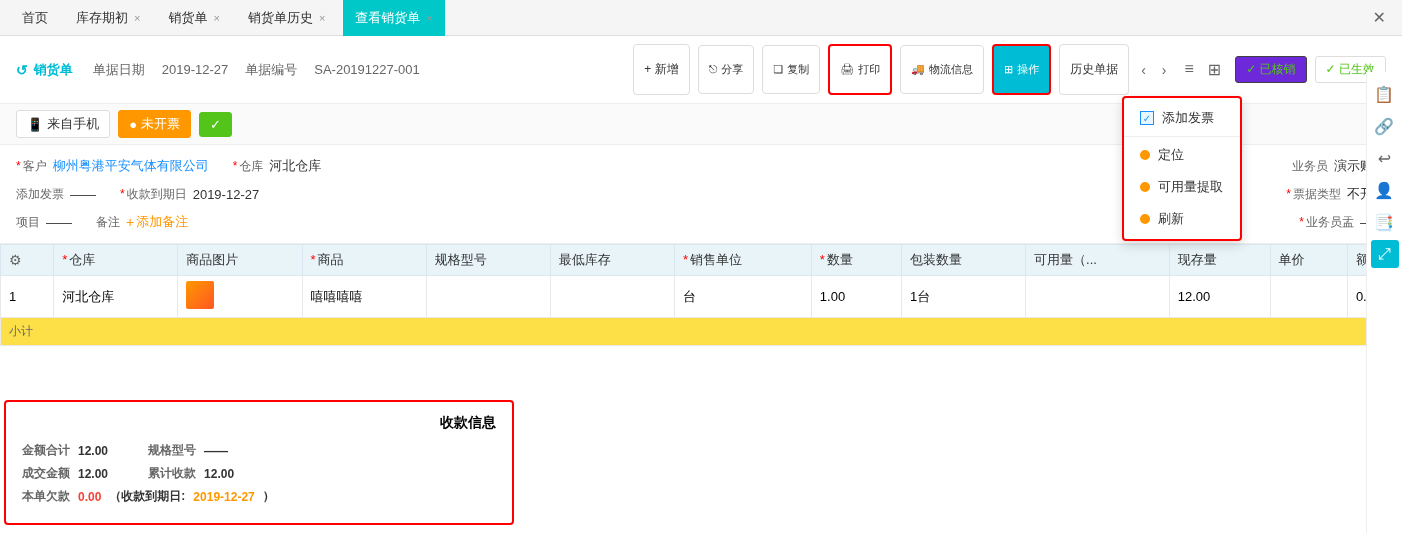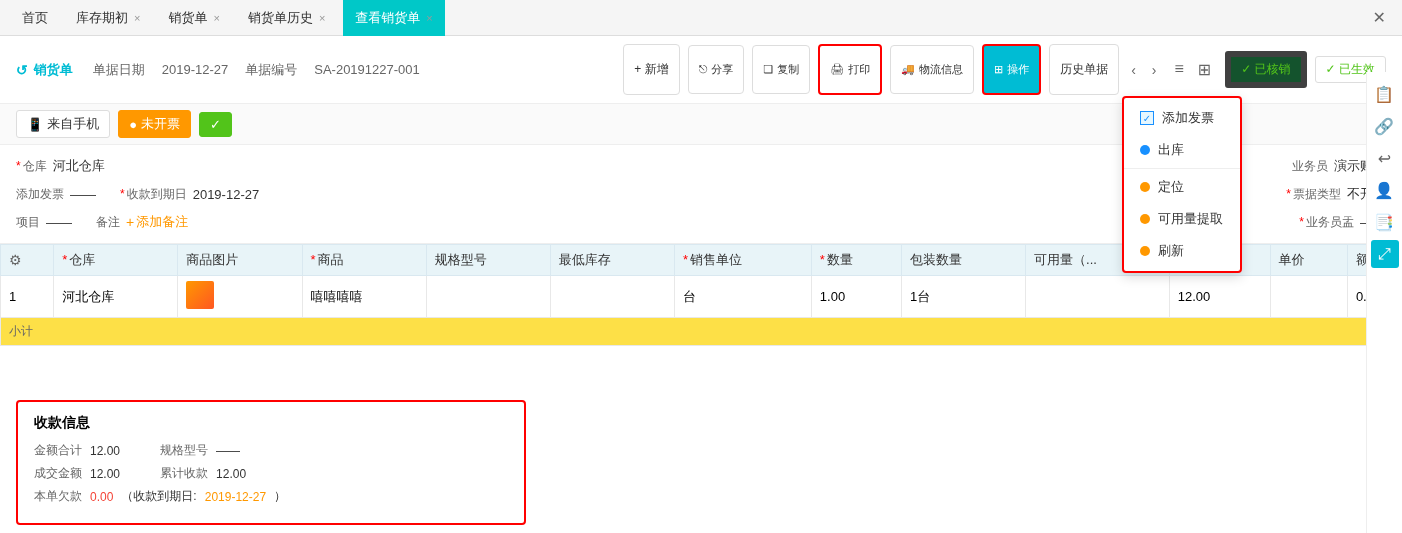--- a/index.html
+++ b/index.html
@@ -32,21 +32,21 @@
     .doc-meta { display: flex; align-items: center; gap: 17px; color: #666; font-size: 12px; }
     .doc-actions { margin-left: auto; display: flex; align-items: center; gap: 8px; }
     .action-btn {
       display: flex; align-items: center; gap: 4px; padding: 16px 10px; border: 1px solid #ddd;
       border-radius: 4px; cursor: pointer; background: #fff; font-size: 12px; color: #333;
     }
     .action-btn.active-op { background: #00bcd4; color: #fff; border-color: #00bcd4; }
     .action-btn.highlighted { border: 2px solid red; }
     .action-btn span { font-size: 11px; }
     .status-btn { padding: 4px 10px; border-radius: 3px; font-size: 12px; cursor: pointer; border: none; }
-    .status-sold { background: #14532d; border: 6px solid #404040; color: #52c41a; }
+    .status-sold { background: #6d28d9; border: 1px solid #404040; color: #52c41a; }
     .status-effective { background: #fff; border: 1px solid #ddd; color: #52c41a; }
     .nav-arrow { cursor: pointer; color: #666; font-size: 14px; padding: 2px 4px; }
     .view-toggle { display: flex; gap: 2px; }
     .view-btn { cursor: pointer; color: #666; font-size: 16px; padding: 2px 6px; }
 
     
     .sub-actions {
       display: flex; align-items: center; padding: 6px 16px; border-bottom: 1px solid #eee;
       background: #fafafa; gap: 8px;
     }
@@ -73,25 +73,25 @@
       background: #e8f4f8; border: 1px solid #d9e8f0; padding: 6px 8px; white-space: nowrap;
       color: #333; font-weight: normal; text-align: left;
     }
     thead th.required::before { content: '*'; color: red; margin-right: 2px; }
     tbody td { border: 1px solid #e8e8e8; padding: 5px 8px; background: #fff; white-space: nowrap; }
     tbody tr.subtotal td { background: #fde047; font-size: 12px; color: #666; }
     .settings-icon { font-size: 14px; color: #666; cursor: pointer; }
 
     
     .bottom-info {
-      border: 2px solid red; border-radius: 4px; margin: 8px 16px; padding: 12px 16px;
-      background: #fff; max-width: 510px;
+      border: 2px solid red; border-radius: 4px; margin: 8px 4px; padding: 12px 16px;
+      background: #fff; max-width: 510px; text-align: right;
     }
     .bottom-info-title { font-weight: bold; font-size: 14px; margin-bottom: 10px; }
-    .bottom-info-row { display: flex; gap: 40px; margin-bottom: 6px; }
+    .bottom-info-row { display: flex; gap: 40px; margin-bottom: 6px; font-weight: bold; }
     .bottom-info-item { display: flex; align-items: center; gap: 8px; }
     .bottom-info-label { color: #666; font-size: 12px; }
     .bottom-info-value { color: #333; font-size: 12px; }
     .bottom-info-value.red { color: #f44336; }
     .bottom-info-value.orange { color: #ff9800; }
 
     
     .dropdown-menu {
       position: absolute; top: 60px; right: 160px; background: #fff;
       border: 2px solid red; border-radius: 4px; box-shadow: 0 4px 12px rgba(0,0,0,0.15);
@@ -212,20 +212,24 @@
       <span>●</span>
       <span>未开票</span>
     </button>
     <button class="sub-btn green">
       <span>✓</span>
     </button>
   </div>
 
   <div class="form-area">
     <div class="form-row">
+      <div class="form-field">
+        <span class="form-label required">客户</span>
+        <span class="form-value link">柳州粤港平安气体有限公司</span>
+      </div>
       <div class="form-field">
         <span class="form-label required">仓库</span>
         <span class="form-value">河北仓库</span>
       </div>
       <div class="form-field" style="margin-left:auto;">
         <span class="form-label">业务员</span>
         <span class="form-value">演示账号</span>
       </div>
     </div>
     <div class="form-row">
@@ -338,24 +342,20 @@
     </div>
   </div>
 
   <div class="dropdown-menu">
     <div class="dropdown-item">
       <span class="checkbox-icon">
         <span class="checkbox-check">✓</span>
       </span>
       <span>添加发票</span>
     </div>
-    <div class="dropdown-item">
-      <span class="dot dot-blue"></span>
-      <span>出库</span>
-    </div>
     <div class="dropdown-divider"></div>
     <div class="dropdown-item">
       <span class="dot dot-orange"></span>
       <span>定位</span>
     </div>
     <div class="dropdown-item">
       <span class="dot dot-orange"></span>
       <span>可用量提取</span>
     </div>
     <div class="dropdown-item">

